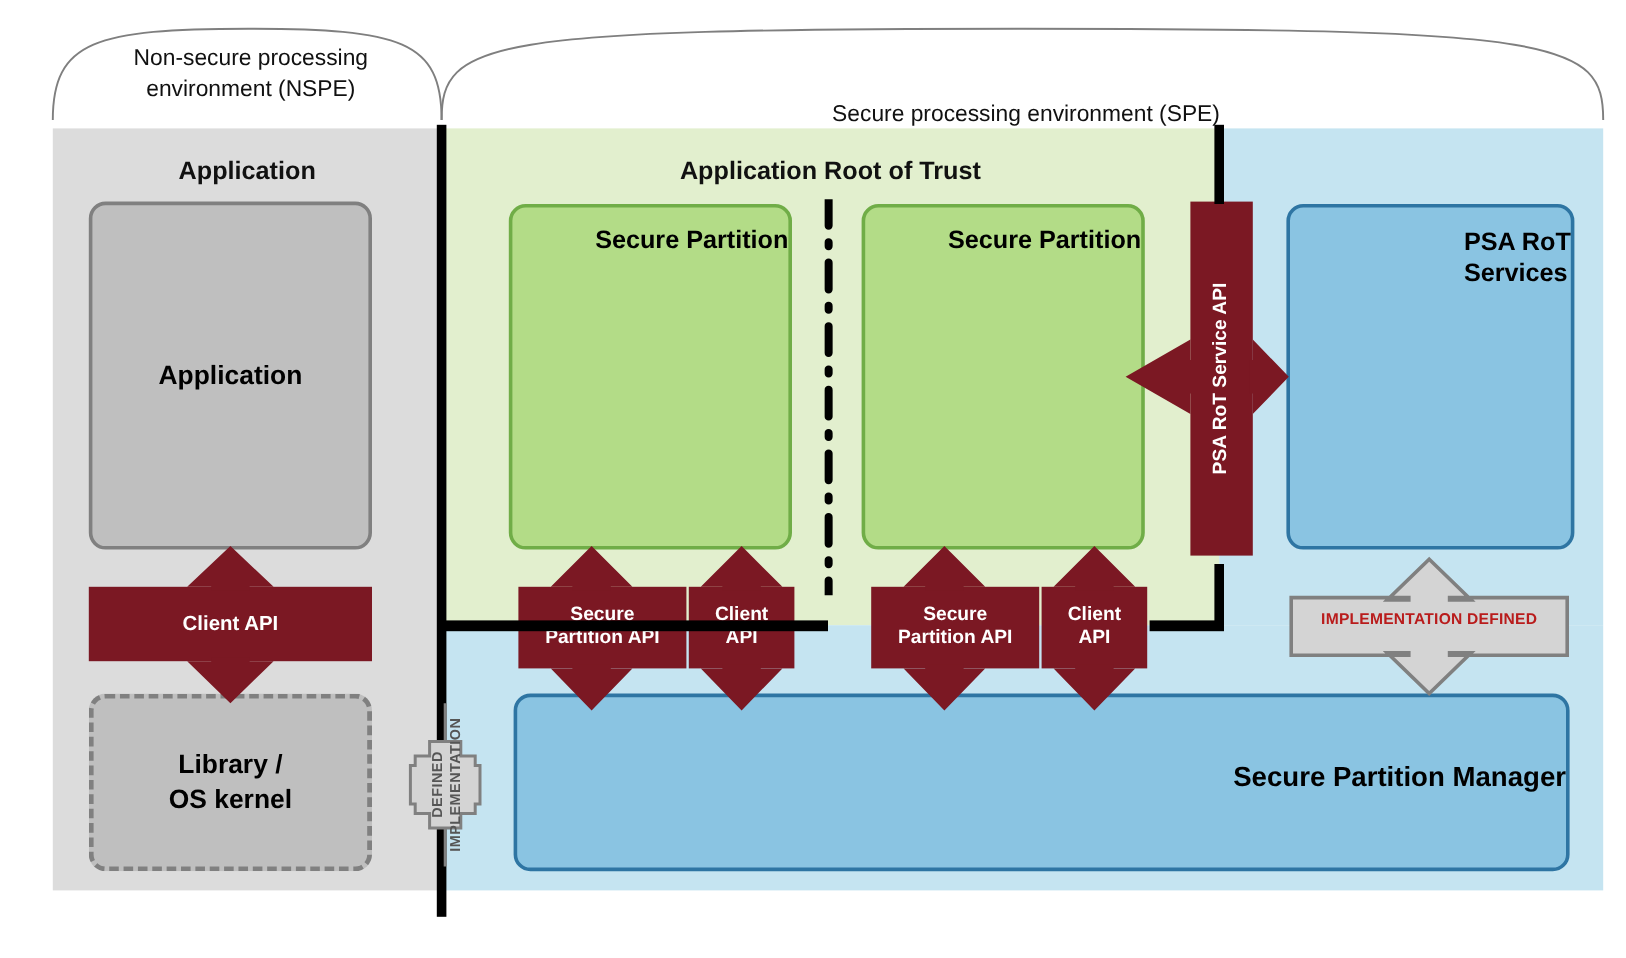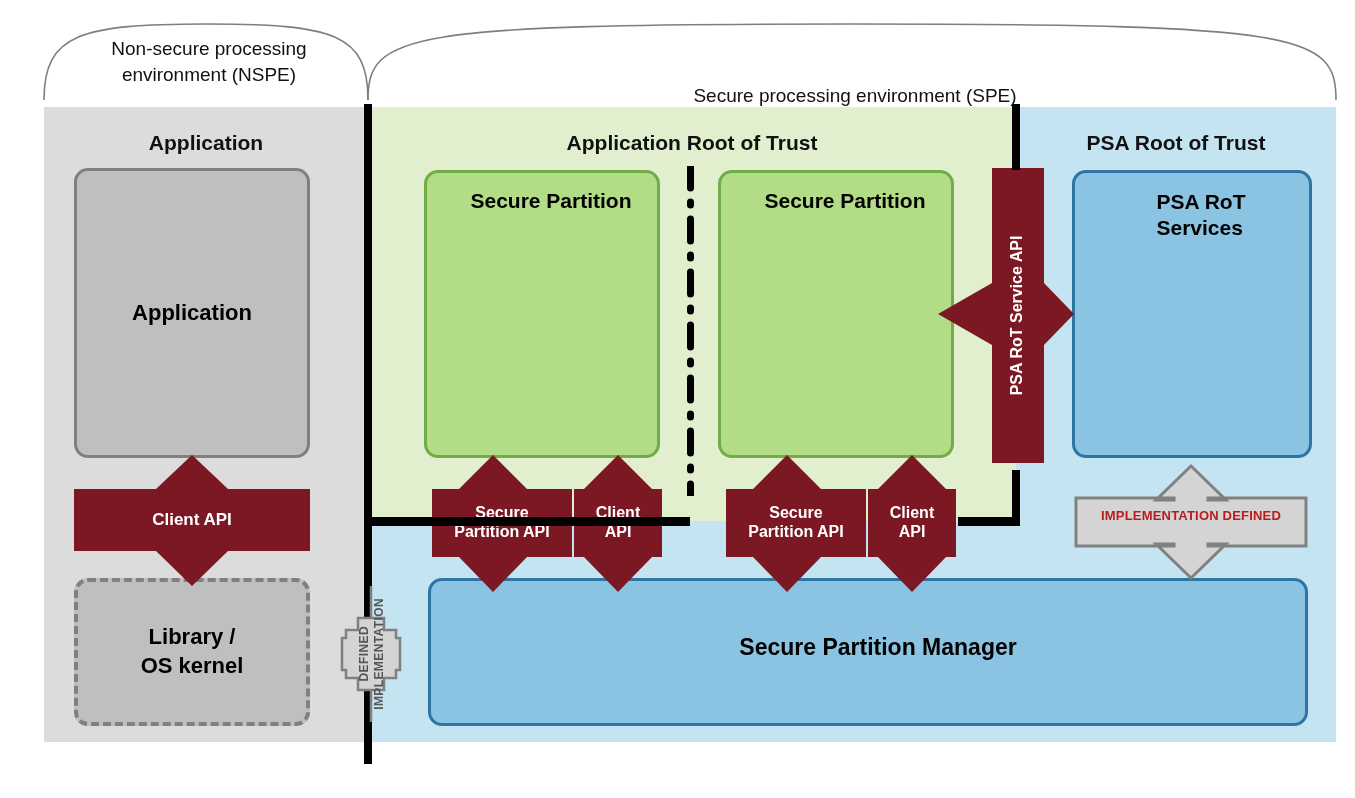--- a/index.html
+++ b/index.html
@@ -65,21 +65,21 @@
   }
   .env-nspe { left: 78px;  top: 36px;  width: 262px; }
   .env-spe  { left: 380px; top: 50px;  width: 950px; margin-top: 33px; }
 
   
   .box {
     position: absolute;
     box-sizing: border-box;
     display: flex;
     flex-direction: column;
-    align-items: center;
+    align-items: flex-end;
     justify-content: flex-start;
   }
   .box-label {
     font-weight: bold;
     color: #000000;
     white-space: pre-line;
   }
 
   .app-box {
     left: 74px; top: 168px; width: 236px; height: 290px;
@@ -257,21 +257,20 @@
   <div class="env-label env-nspe">
     <span style="white-space:pre-line;">Non-secure processing
 environment (NSPE)</span>
   </div>
   <div class="env-label env-spe">
     <span>Secure processing environment (SPE)</span>
   </div>
 
   <div class="zone-title t-app">Application</div>
   <div class="zone-title t-aroot">Application Root of Trust</div>
-  <div class="zone-title t-psaroot">PSA Root of Trust</div>
 
   <div class="box app-box">
     <div class="box-label">Application</div>
   </div>
 
   <div class="box lib-box">
     <div class="box-label">Library /
 OS kernel</div>
   </div>
 

